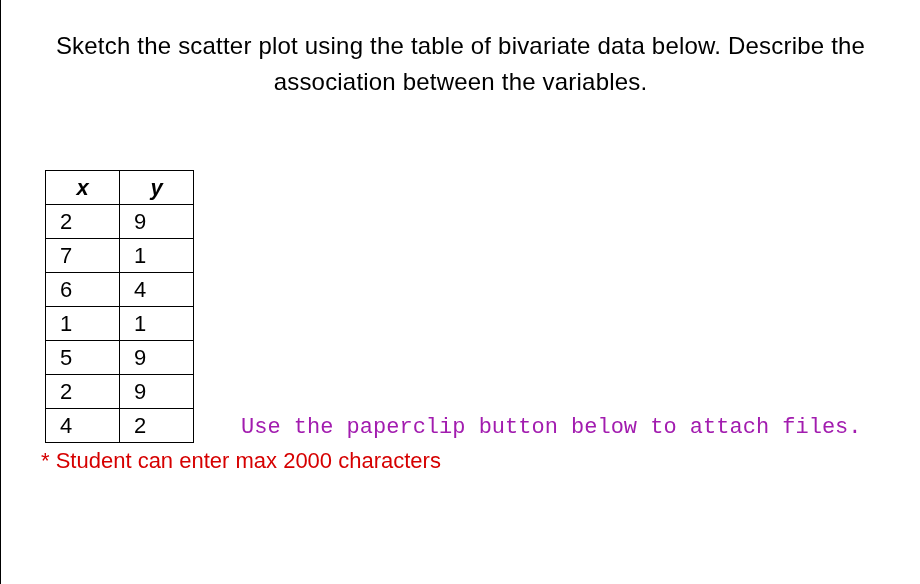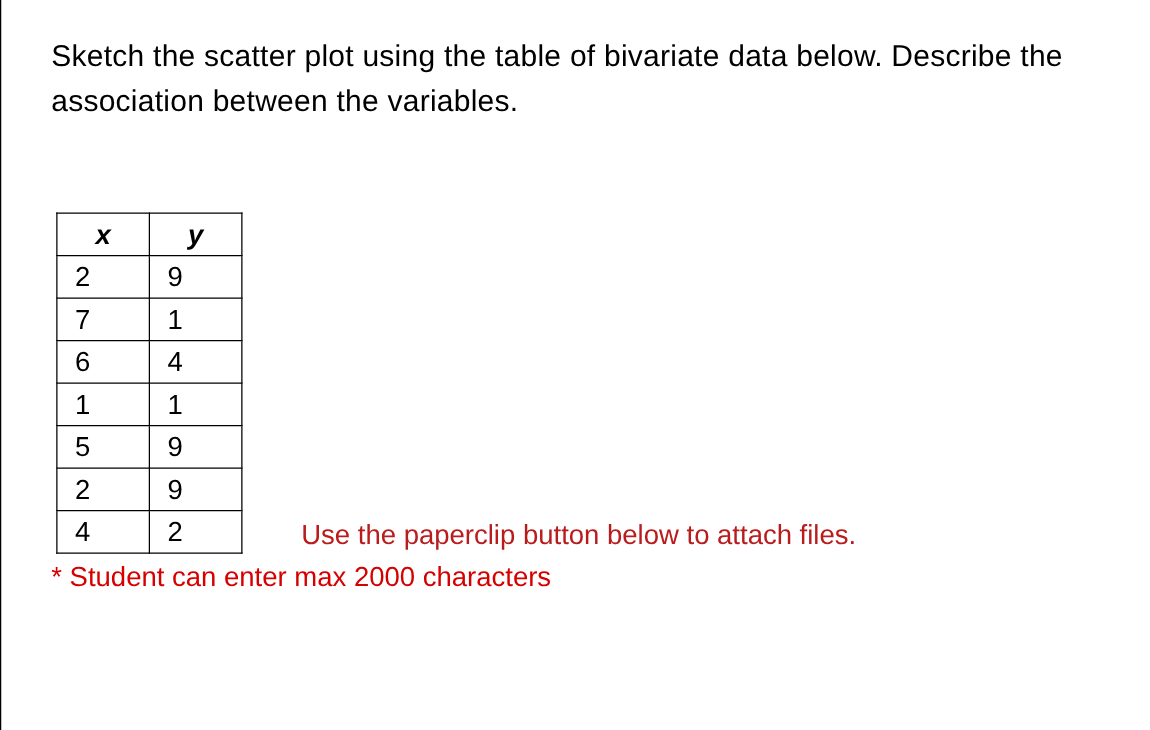--- a/index.html
+++ b/index.html
@@ -15,20 +15,21 @@
       padding: 28px 40px 28px 40px;
       position: relative;
       border-left: 1px solid #000;
     }
     .question-text {
       font-size: 24px;
       line-height: 1.5;
       color: #000;
       margin-bottom: 70px;
       letter-spacing: 0.2px;
+      text-align: center;
     }
     .data-table {
       border-collapse: collapse;
       margin-left: 4px;
     }
     .data-table th,
     .data-table td {
       border: 1px solid #000;
       width: 74px;
       height: 34px;
@@ -42,24 +43,25 @@
       text-align: center;
       padding-left: 0;
     }
     .data-table th.y-header {
       font-style: italic;
     }
     .data-table th.x-header {
       font-style: italic;
     }
     .attach-hint {
-      color: #b91c1c;
+      color: #a21caf;
       font-size: 22px;
       margin-left: 200px;
       margin-top: -28px;
+      font-family: Liberation Mono, monospace;
     }
     .char-limit {
       color: #d60000;
       font-size: 22px;
       margin-top: 8px;
     }
   </style>
 </head>
 <body>
 

